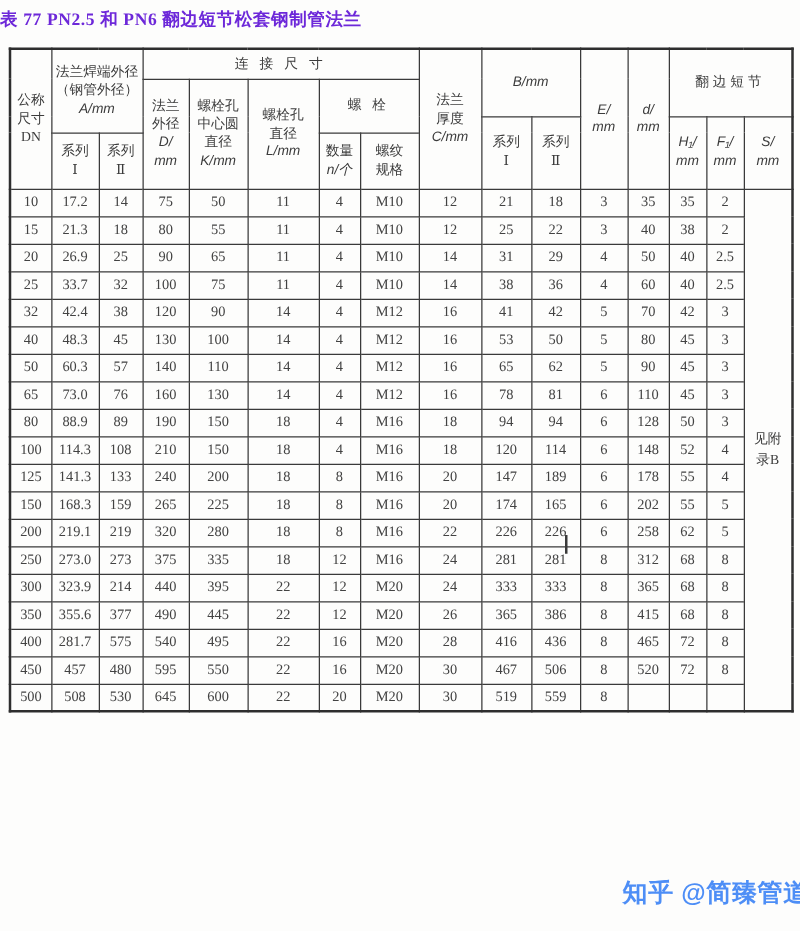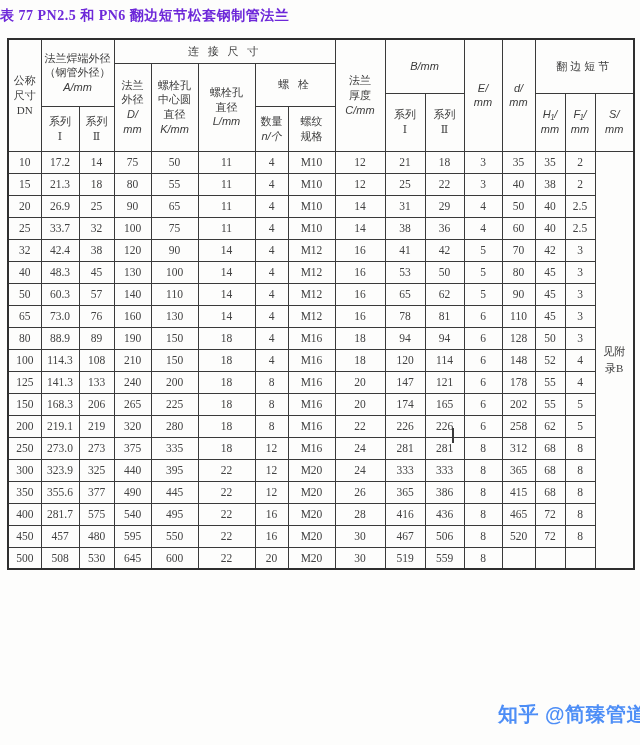--- a/index.html
+++ b/index.html
@@ -361,30 +361,30 @@
         <td>125</td>
         <td>141.3</td>
         <td>133</td>
         <td>240</td>
         <td>200</td>
         <td>18</td>
         <td>8</td>
         <td>M16</td>
         <td>20</td>
         <td>147</td>
-        <td>121</td>
+        <td>189</td>
         <td>6</td>
         <td>178</td>
         <td>55</td>
         <td>4</td>
       </tr>
       <tr>
         <td>150</td>
         <td>168.3</td>
-        <td>206</td>
+        <td>159</td>
         <td>265</td>
         <td>225</td>
         <td>18</td>
         <td>8</td>
         <td>M16</td>
         <td>20</td>
         <td>174</td>
         <td>165</td>
         <td>6</td>
         <td>202</td>
@@ -421,21 +421,21 @@
         <td>281</td>
         <td>281</td>
         <td>8</td>
         <td>312</td>
         <td>68</td>
         <td>8</td>
       </tr>
       <tr>
         <td>300</td>
         <td>323.9</td>
-        <td>325</td>
+        <td>214</td>
         <td>440</td>
         <td>395</td>
         <td>22</td>
         <td>12</td>
         <td>M20</td>
         <td>24</td>
         <td>333</td>
         <td>333</td>
         <td>8</td>
         <td>365</td>

